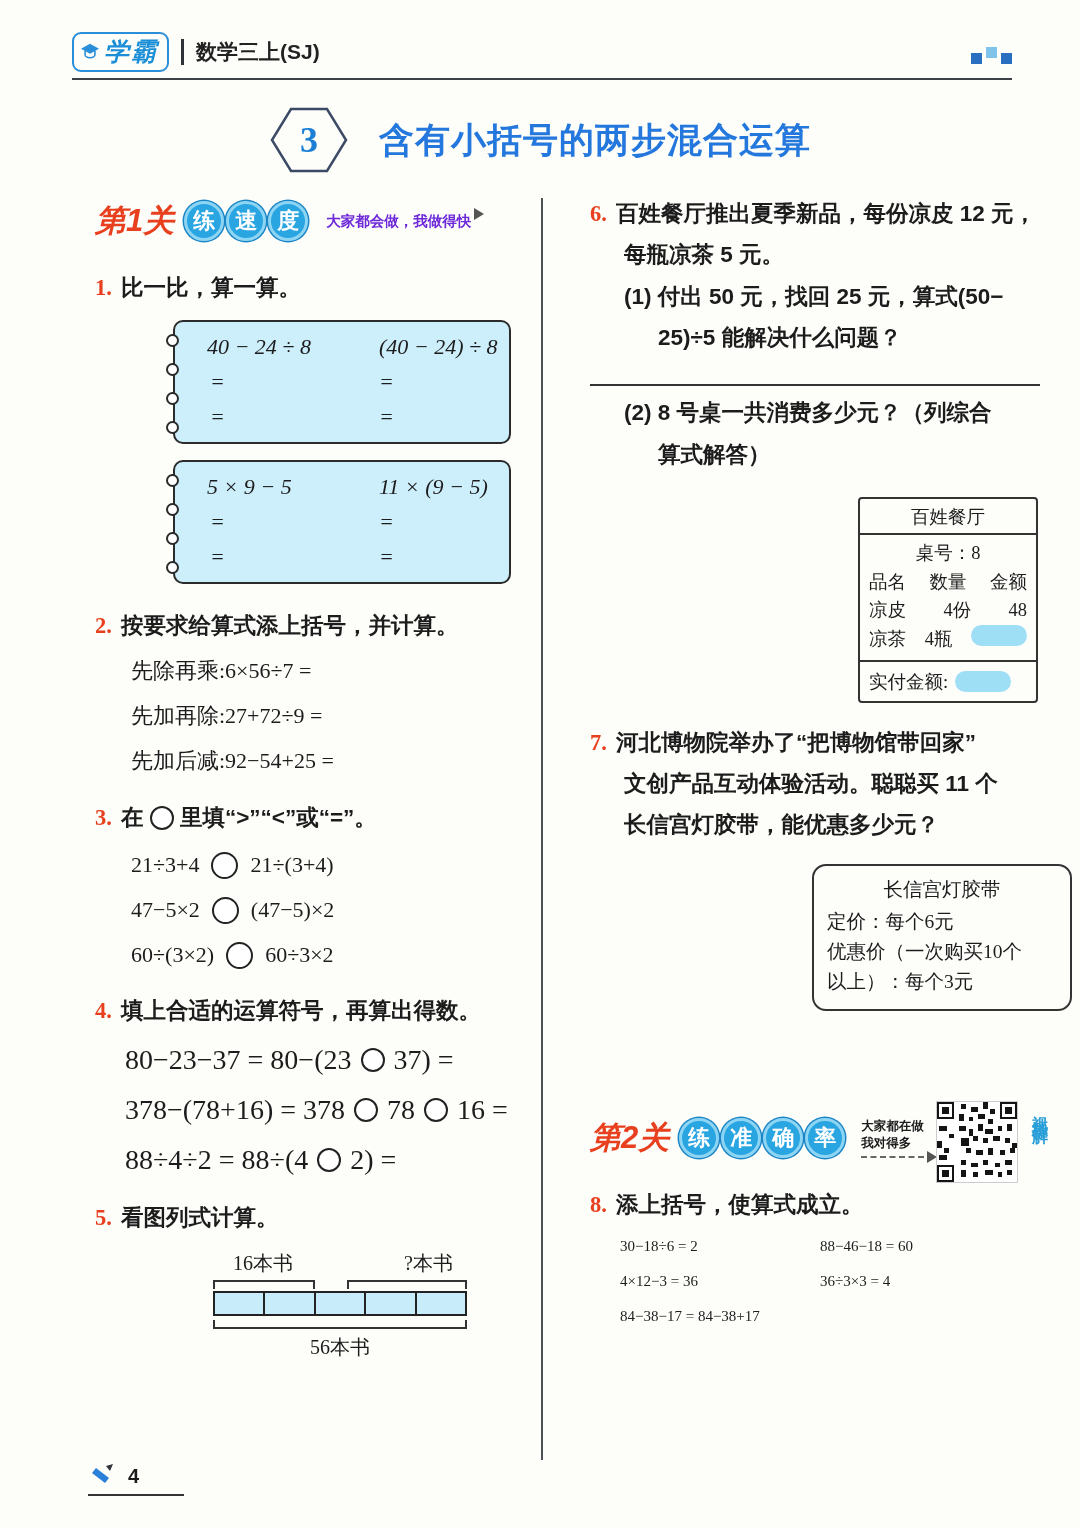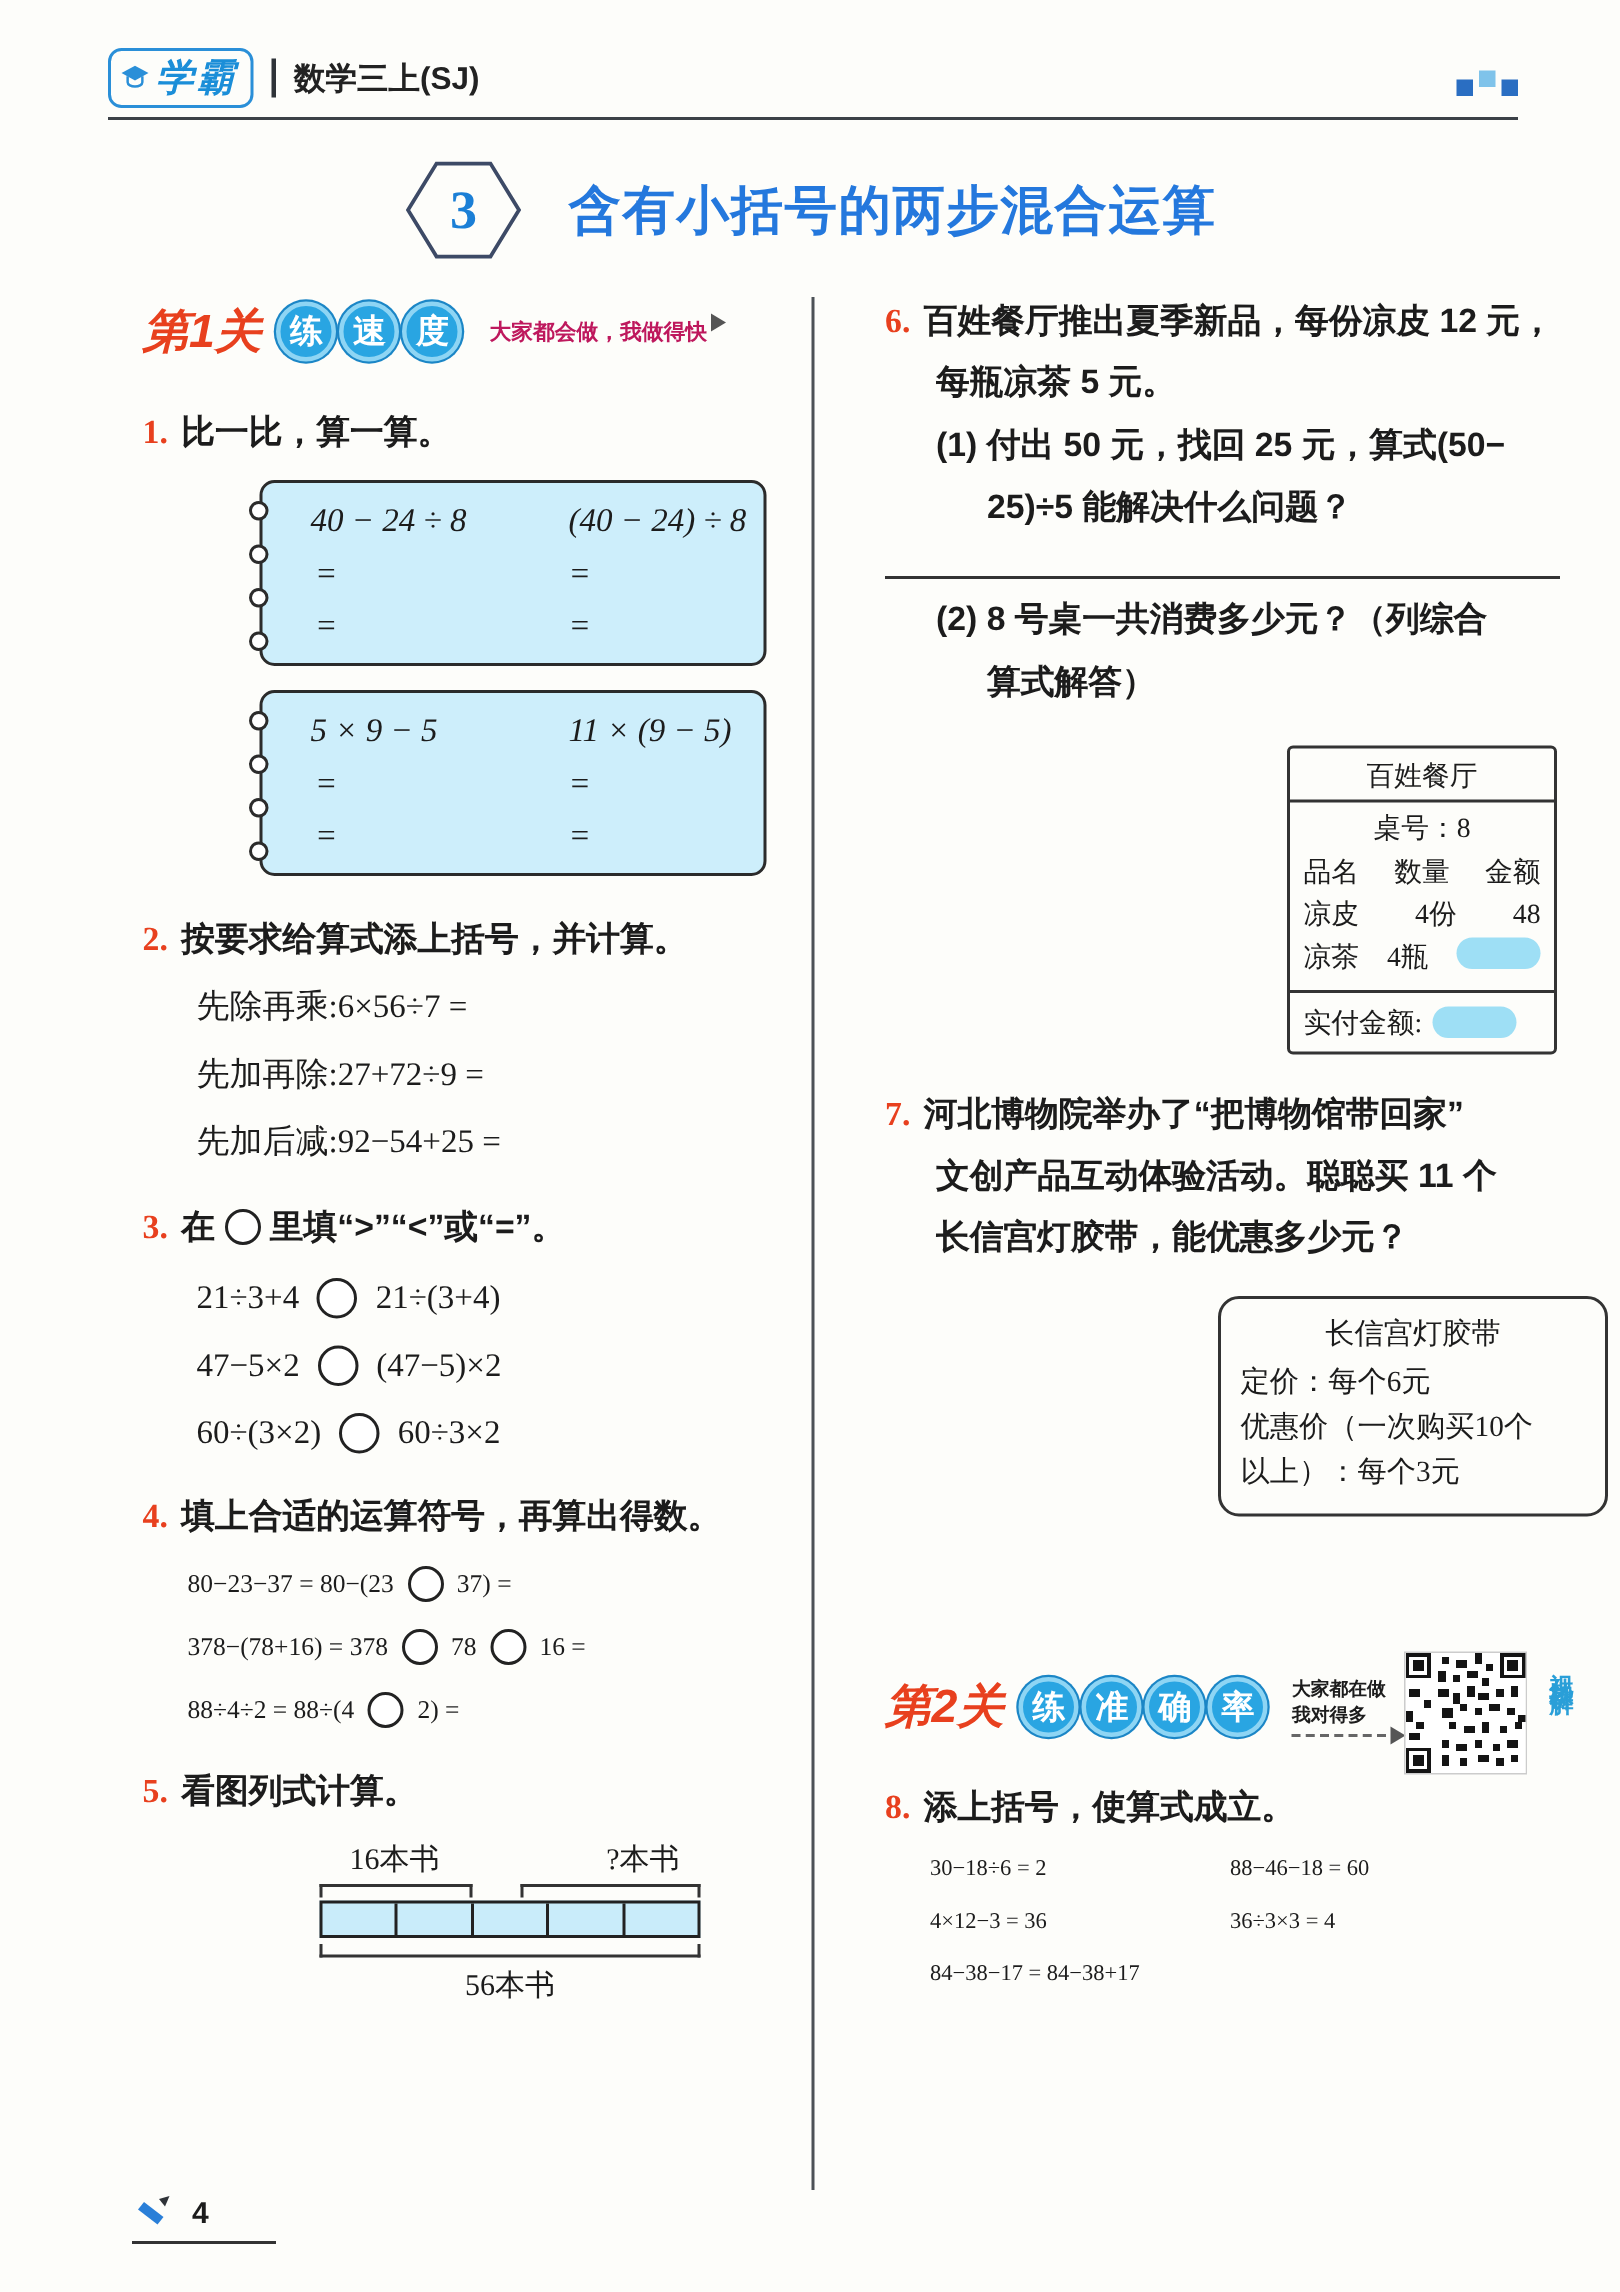--- a/index.html
+++ b/index.html
@@ -47,21 +47,21 @@
   
   .sec-header { display:flex; align-items:center; gap:10px; }
   .sec-label { color:#e8401e; font-size:31px; font-weight:bold; font-style:italic; white-space:nowrap; }
   .badge { display:flex; gap:2px; }
   .badge .b {
     width:40px; height:40px; border-radius:50%;
     background:#29a5e2; border:3px solid #8ed5f4; box-shadow:0 0 0 1.5px #1b86c6;
     color:#fff; font-size:22px; font-weight:bold;
     display:flex; align-items:center; justify-content:center;
   }
-  .tagline { margin-left:8px; font-size:14.5px; font-weight:bold; color:#be185d; }
+  .tagline { margin-left:8px; font-size:14.5px; font-weight:bold; color:#6d28d9; }
   .tg-dash { position:relative; border-bottom:2px dashed #666; margin-top:4px; height:2px; }
   .arrow-head { position:absolute; right:-13px; top:-5px; width:0; height:0;
     border-left:10px solid #555; border-top:6px solid transparent; border-bottom:6px solid transparent; }
   .tagline2 { margin-left:6px; font-size:12.5px; font-weight:bold; line-height:1.35; }
 
   
   .prob-head { font-size:22.5px; font-weight:bold; line-height:1.4; }
   .pnum { color:#e8401e; margin-right:9px; font-family:"Liberation Serif", serif; }
 
   
@@ -81,21 +81,21 @@
 
   .p2-line { margin:15px 0 0 36px; font-size:22px; font-family:"Liberation Serif", serif; }
 
   .p3-row { margin:18px 0 0 36px; display:flex; align-items:center; gap:12px;
     font-family:"Liberation Serif", serif; font-size:22px; }
   .circle { display:inline-block; width:27px; height:27px; border:2px solid #222;
     border-radius:50%; background:#fff; vertical-align:-6px; flex:0 0 auto; }
   .circle.sm { width:24px; height:24px; vertical-align:-5px; }
 
   .p4-row { margin:18px 0 0 30px; display:flex; align-items:center; gap:9px;
-    font-family:"Liberation Serif", serif; font-size:17px; }
+    font-family:"Liberation Serif", serif; font-size:28px; }
 
   
   .diagram { margin:16px 0 0 118px; width:254px; font-family:"Liberation Serif", serif; }
   .dia-labels { display:flex; justify-content:space-between; font-size:20px; padding:0 14px 0 20px; }
   .dia-brackets { display:flex; justify-content:space-between; margin-top:3px; }
   .bk { height:9px; border:2px solid #333; border-bottom:none; }
   .bk-left { width:102px; } .bk-right { width:120px; }
   .bar { display:flex; margin-top:2px; height:25px; border:2.5px solid #222; background:#c9ecfa; }
   .bar .cell { flex:1; border-right:2px solid #222; }
   .bar .cell:last-child { border-right:none; }

